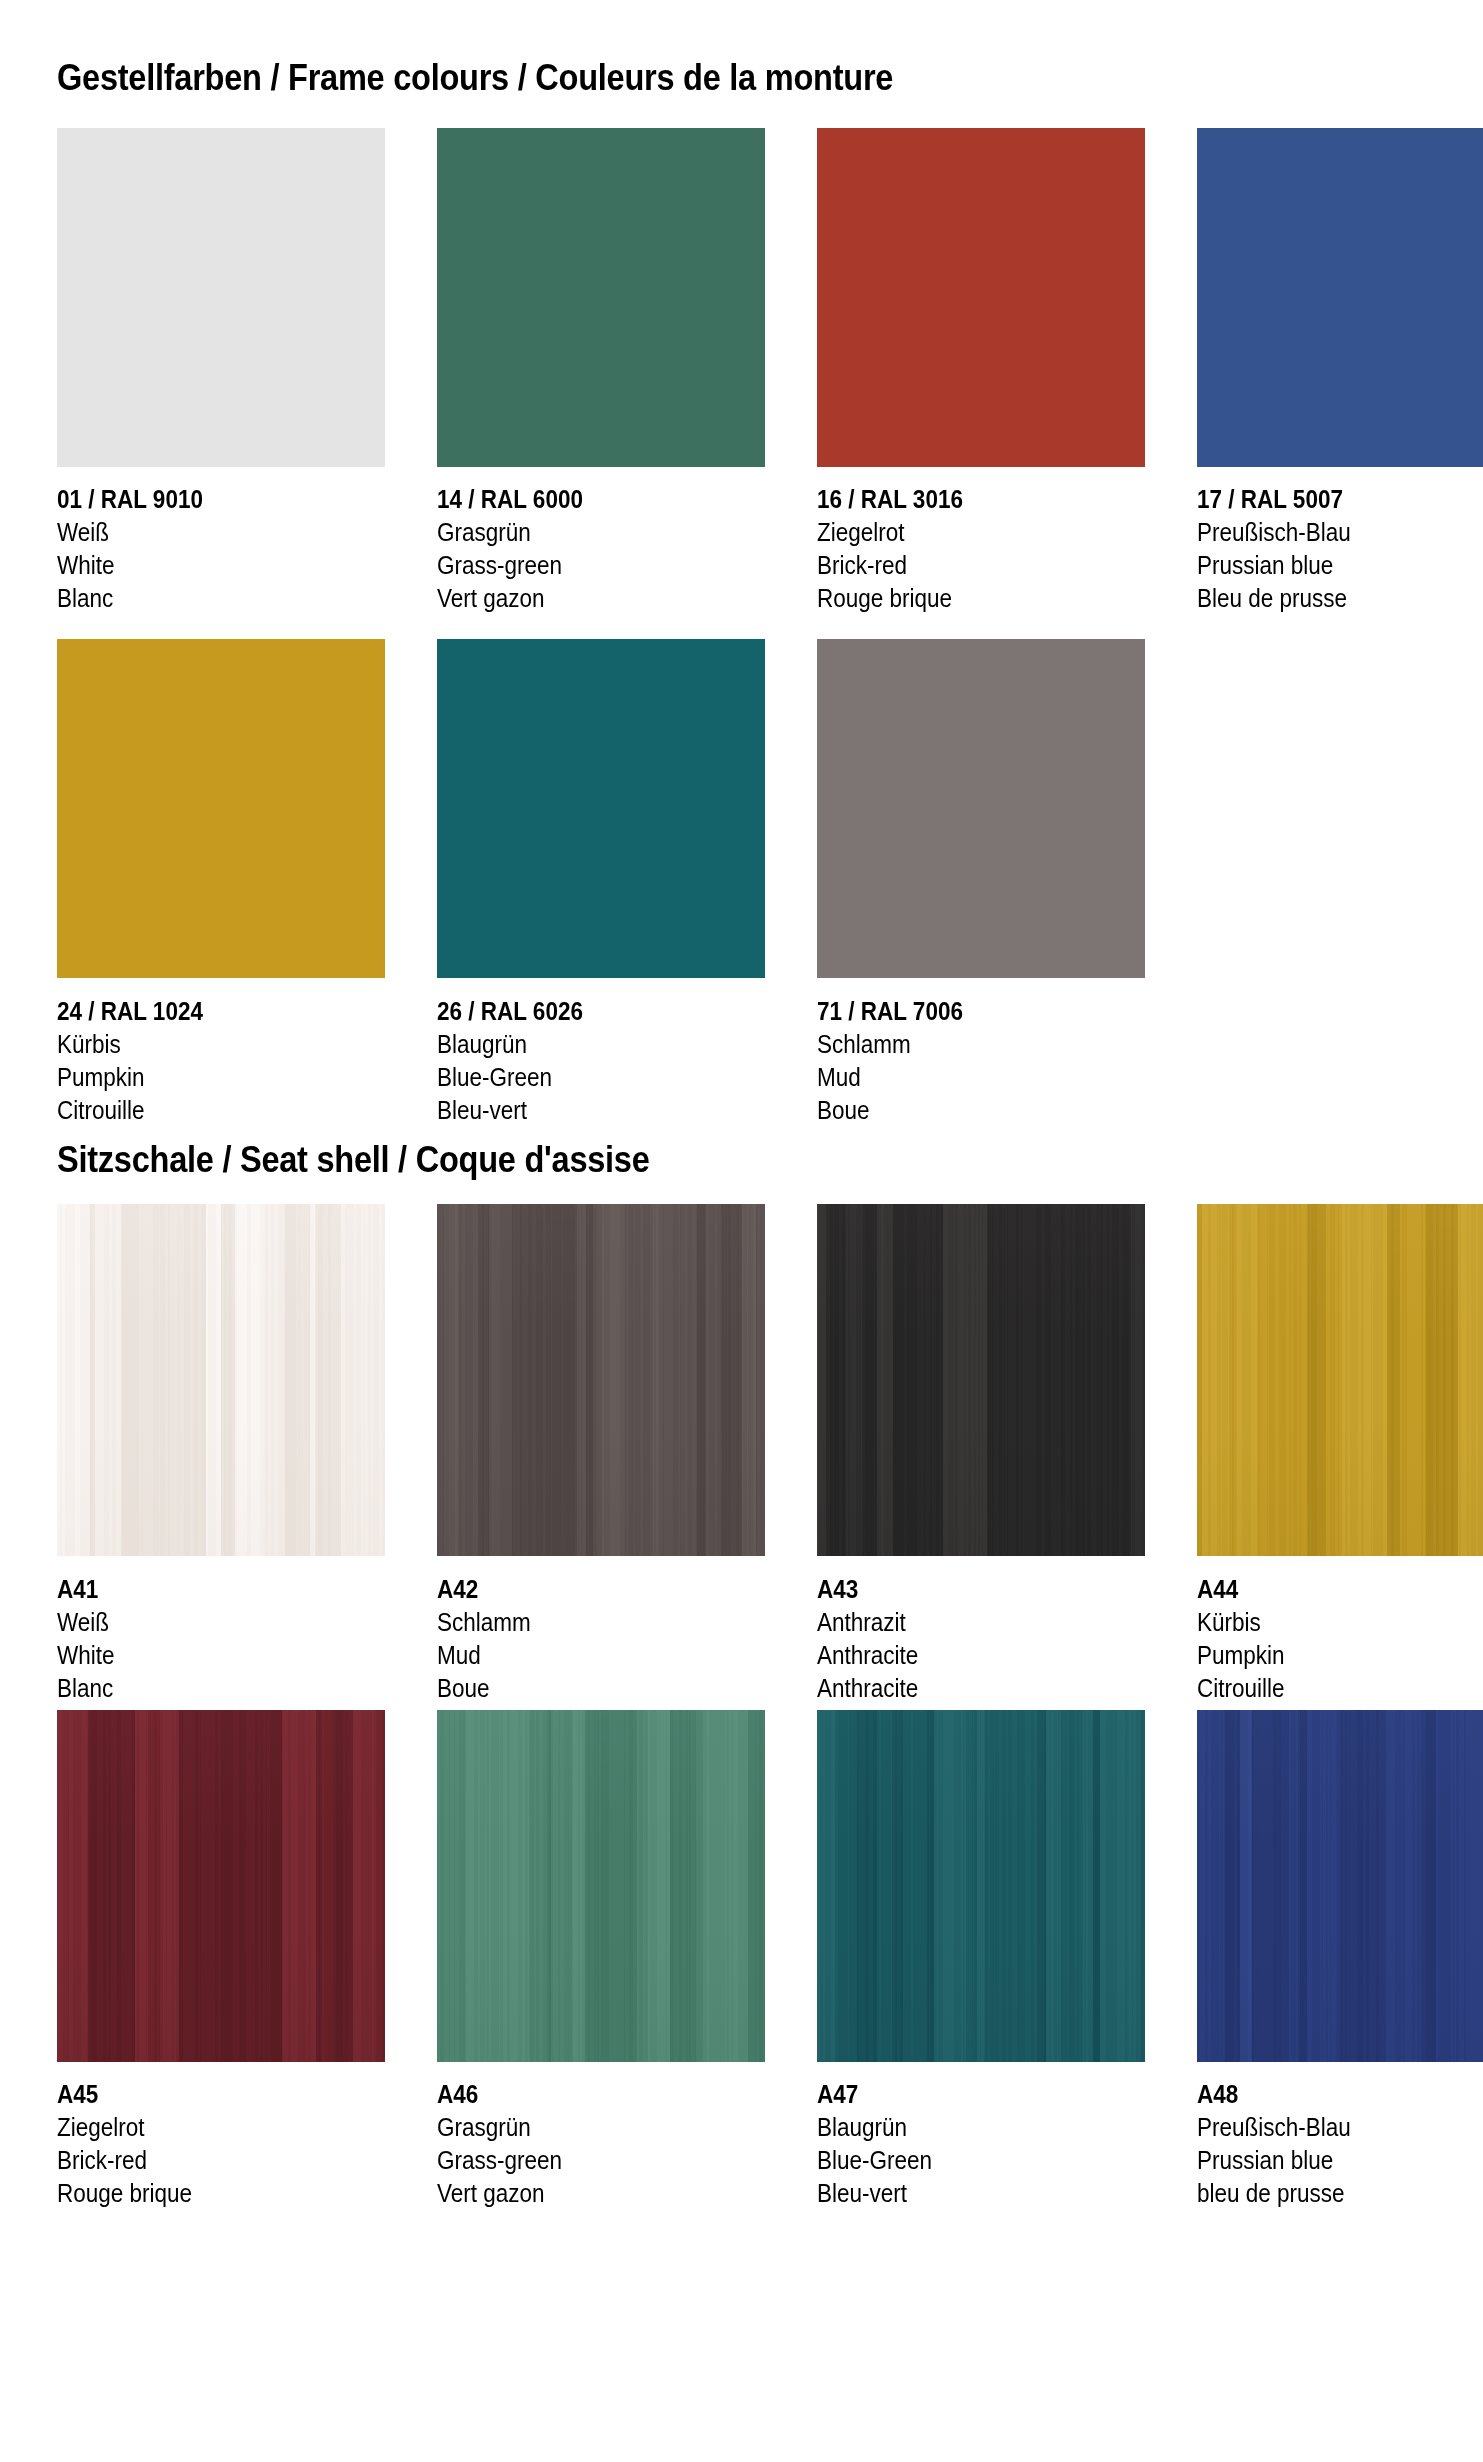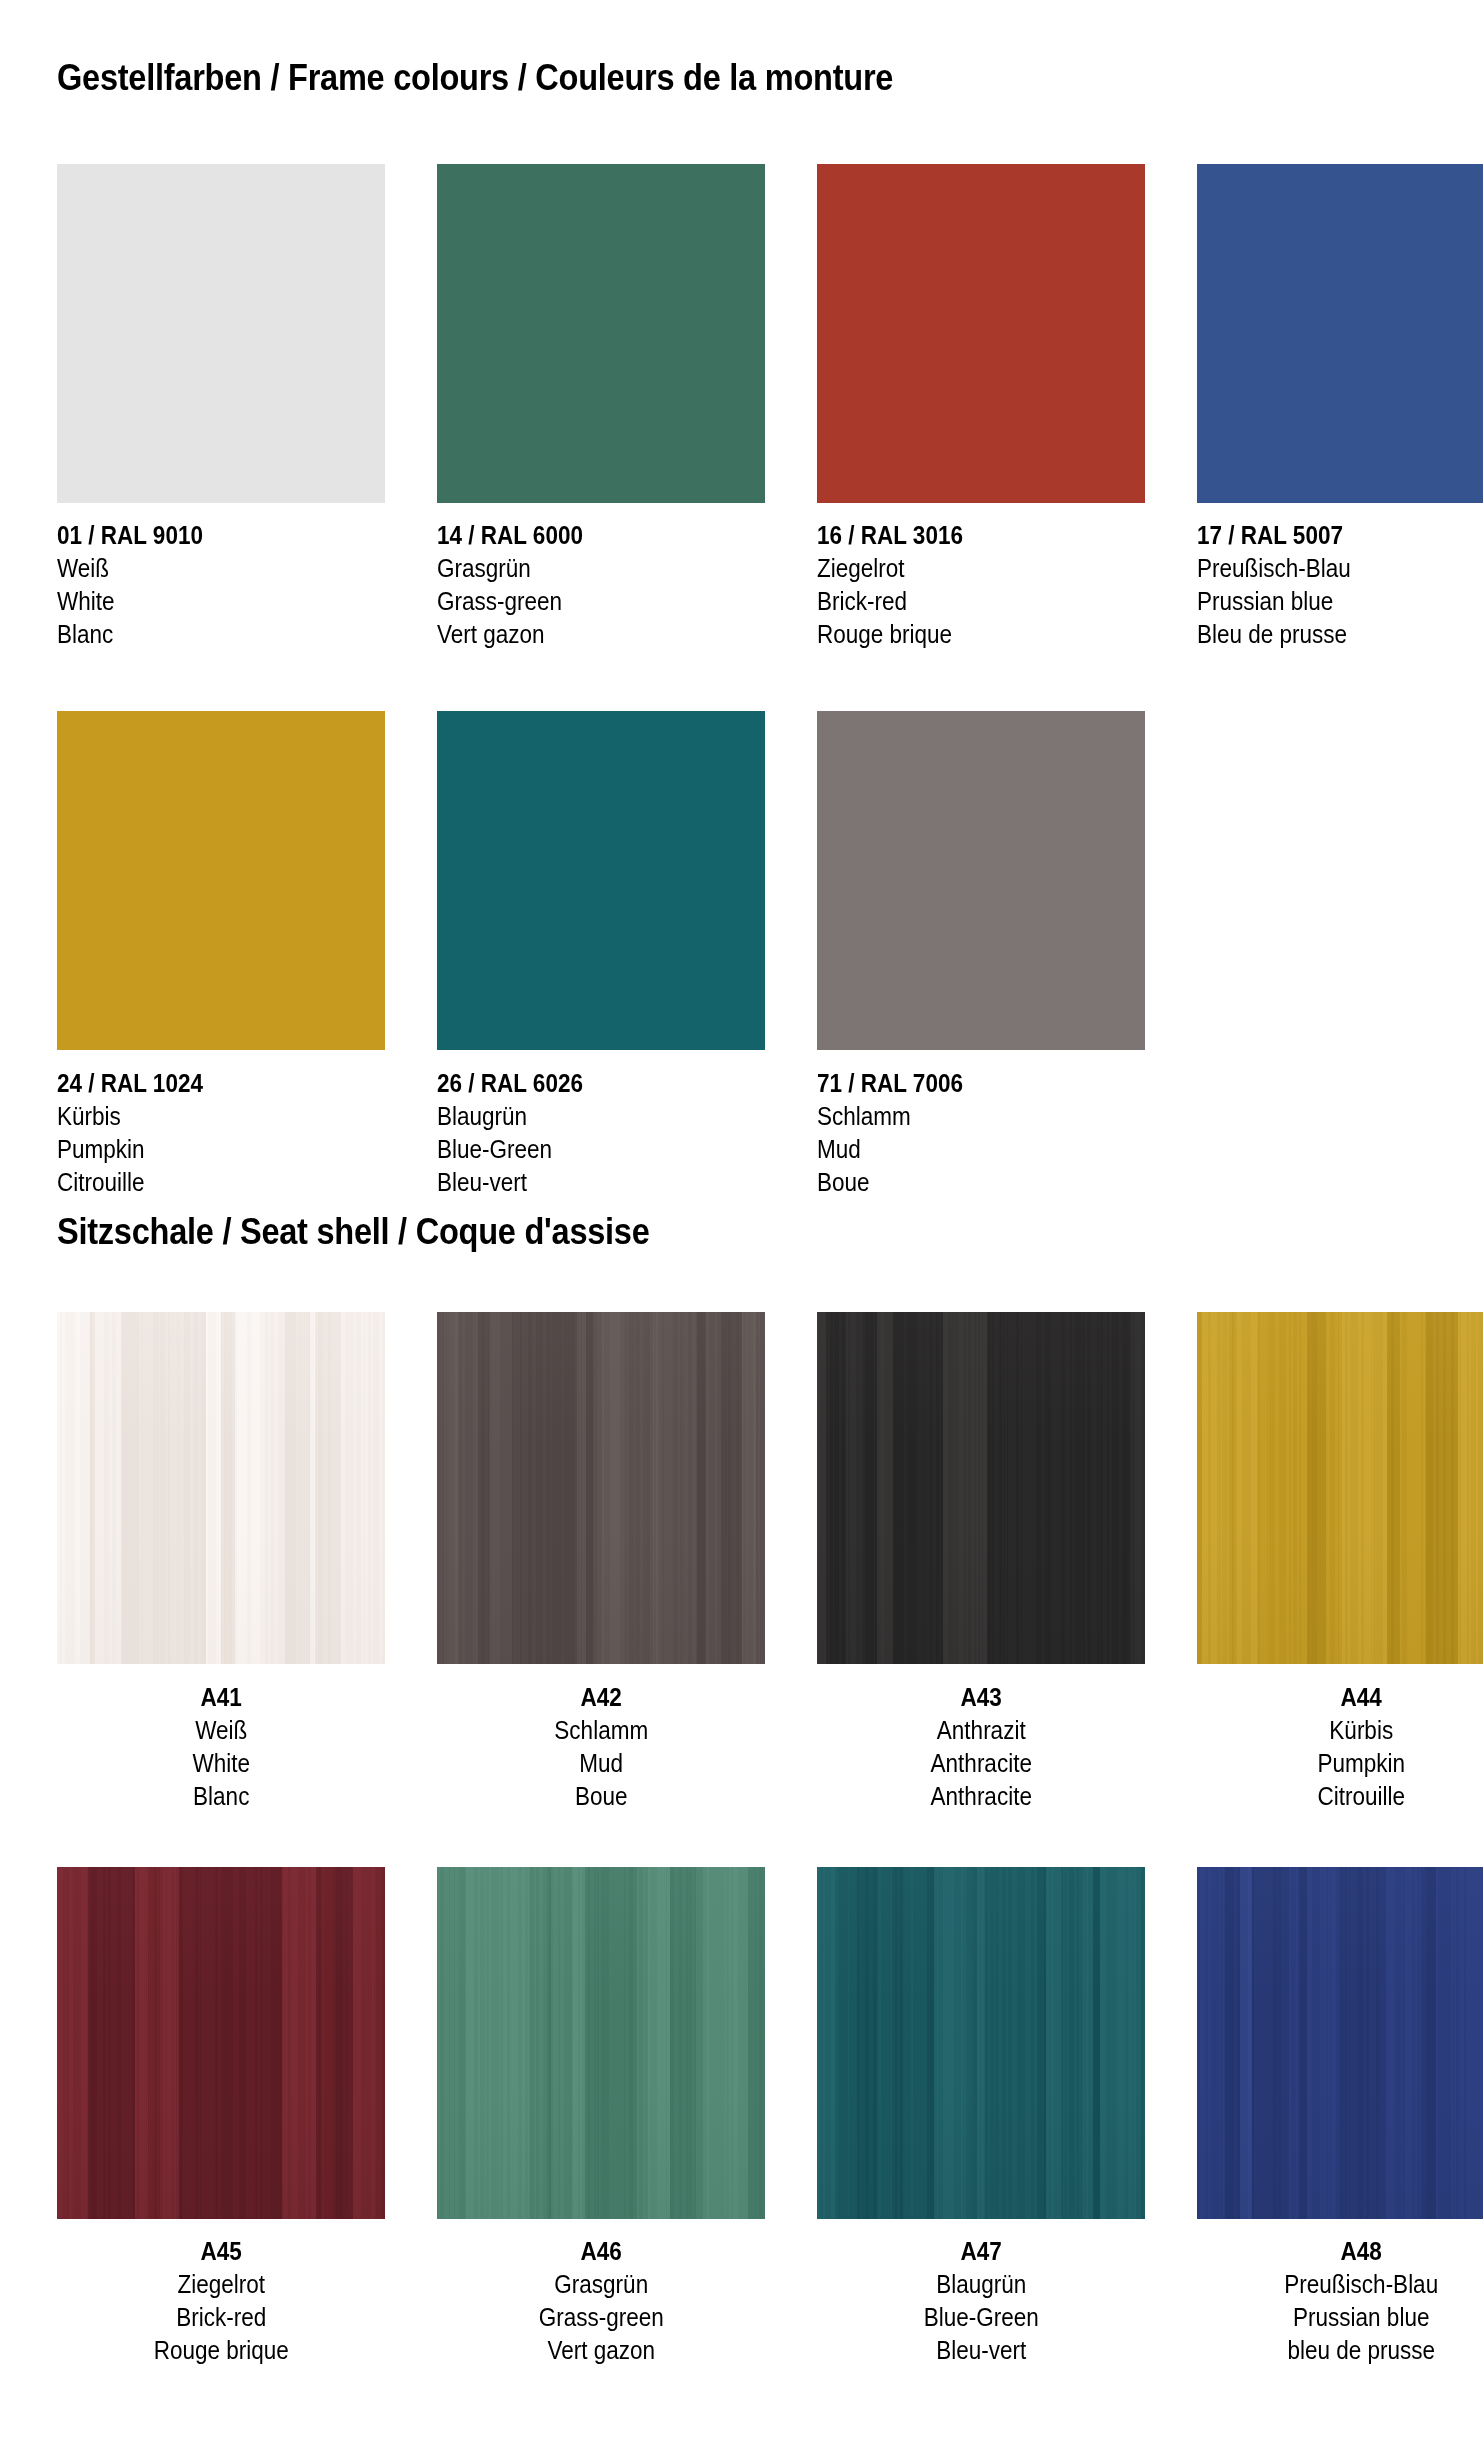--- a/index.html
+++ b/index.html
@@ -37,23 +37,23 @@
   #frame-heading-wrap { padding-top: 59px; }
   #seat-heading-wrap  { padding-top: 14px; }
 
   
   .swatch-grid {
     display: grid;
     grid-template-columns: repeat(4, 328px);
     column-gap: 52px;
   }
   .grid-frame { margin-top: 32px; row-gap: 24px; }
-  .grid-seat  { margin-top: 26.5px; row-gap: 18px; text-align: center; }
-
-  .swatch-card { width: 328px; margin-top: 36px; }
+  .grid-seat  { margin-top: 26.5px; row-gap: 5px; }
+
+  .swatch-card { width: 328px; }
 
   .swatch {
     width: 328px;
     height: 0;
     position: relative;
     overflow: hidden;
     background-color: #cccccc;
   }
   .swatch-solid-box { height: 339px; padding-bottom: 0; }
   .swatch-wood-box  { height: 352px; padding-bottom: 0; }

